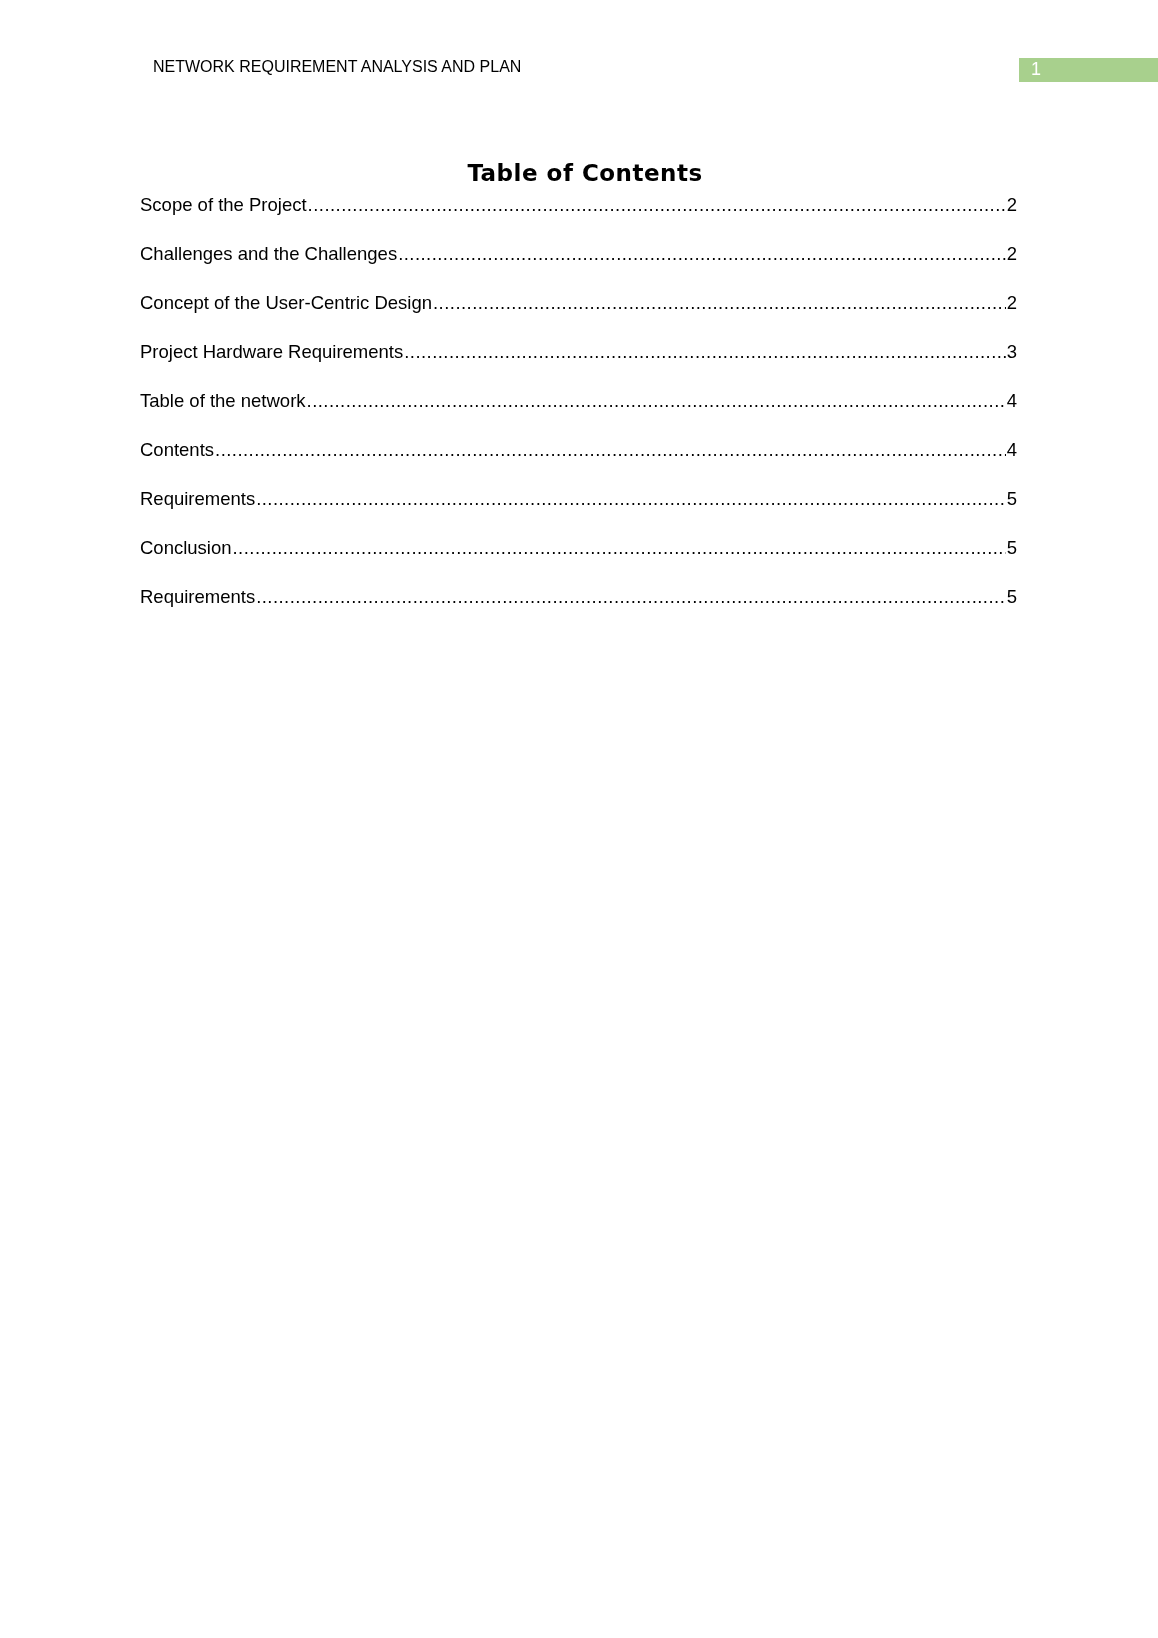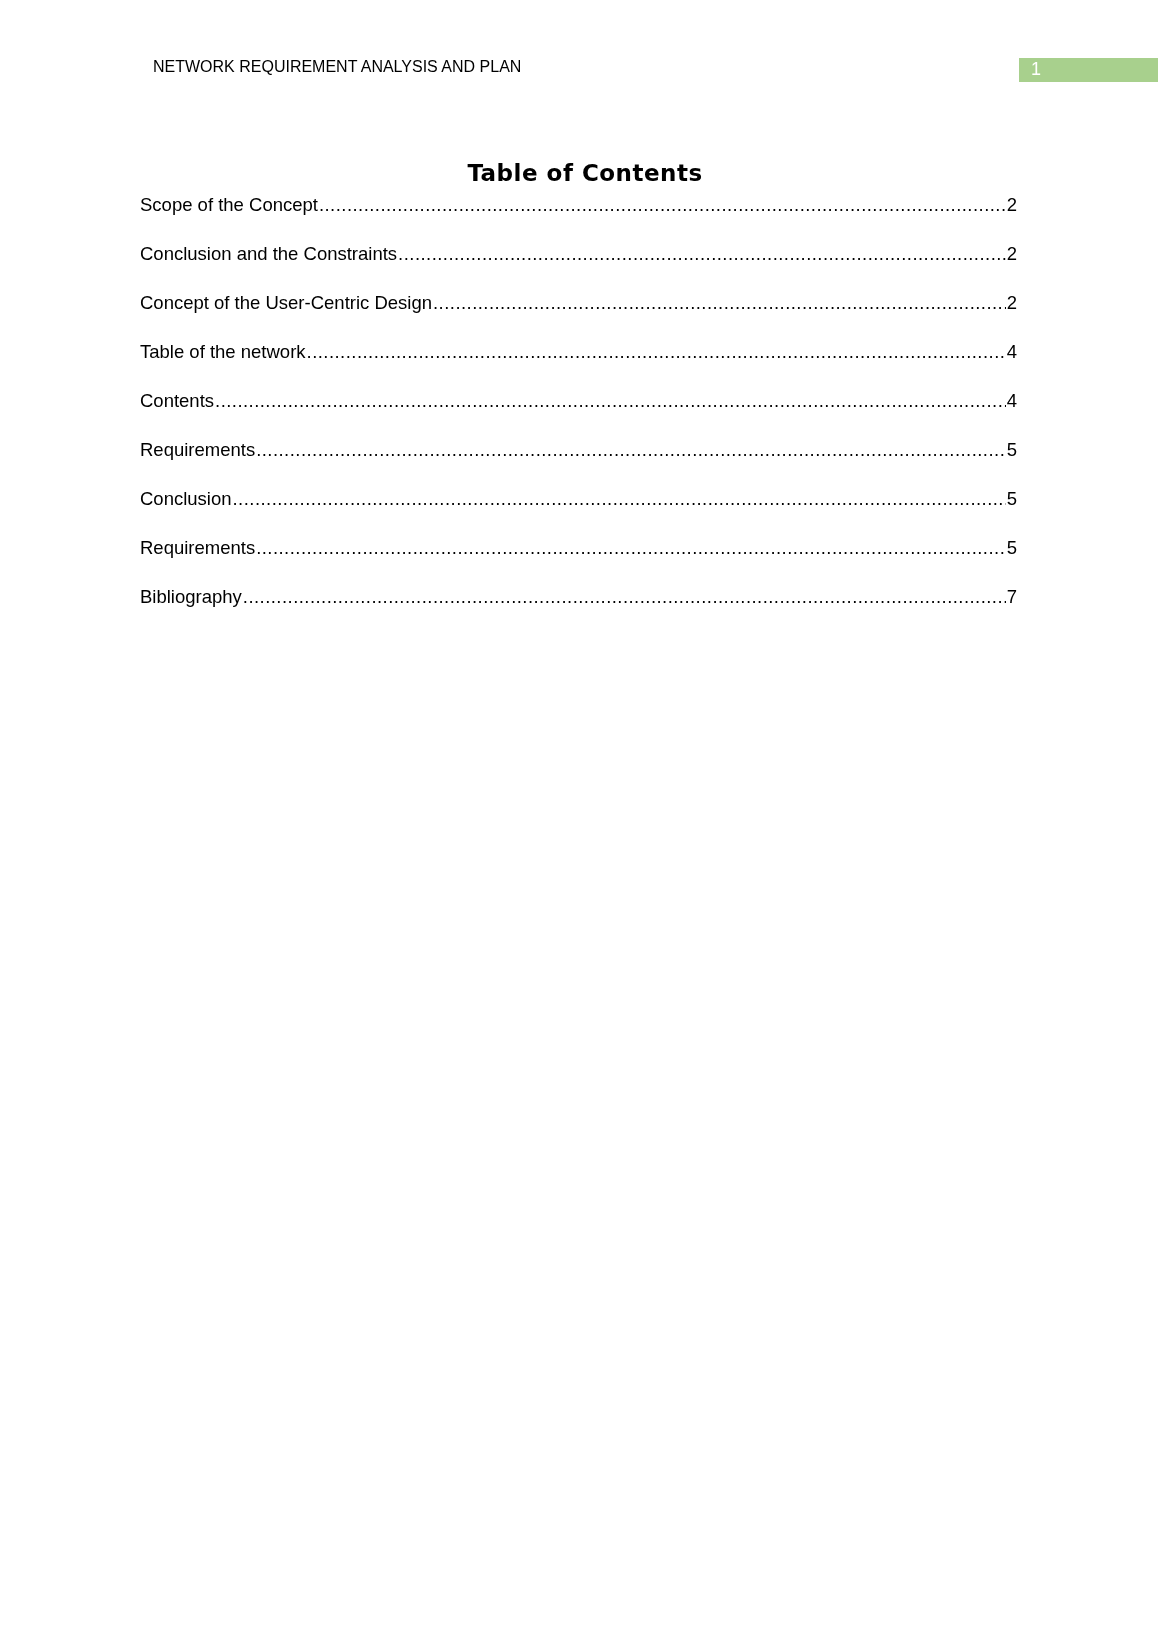--- a/index.html
+++ b/index.html
@@ -90,33 +90,38 @@
   <div class="header-title">NETWORK REQUIREMENT ANALYSIS AND PLAN</div>
   <div class="page-number-box">
     <span class="page-number">1</span>
   </div>
 </div>
 
 <div class="toc-heading">Table of Contents</div>
 
 <div class="toc-list">
   <a class="toc-entry">
-    <span class="toc-label">Scope of the Concept</span>
+    <span class="toc-label">Scope of the Project</span>
     <span class="toc-leader"></span>
     <span class="toc-page">2</span>
   </a>
   <a class="toc-entry">
-    <span class="toc-label">Conclusion and the Constraints</span>
+    <span class="toc-label">Challenges and the Challenges</span>
     <span class="toc-leader"></span>
     <span class="toc-page">2</span>
   </a>
   <a class="toc-entry">
     <span class="toc-label">Concept of the User-Centric Design</span>
     <span class="toc-leader"></span>
     <span class="toc-page">2</span>
+  </a>
+  <a class="toc-entry">
+    <span class="toc-label">Project Hardware Requirements</span>
+    <span class="toc-leader"></span>
+    <span class="toc-page">3</span>
   </a>
   <a class="toc-entry">
     <span class="toc-label">Table of the network</span>
     <span class="toc-leader"></span>
     <span class="toc-page">4</span>
   </a>
   <a class="toc-entry">
     <span class="toc-label">Contents</span>
     <span class="toc-leader"></span>
     <span class="toc-page">4</span>
@@ -129,18 +134,13 @@
   <a class="toc-entry">
     <span class="toc-label">Conclusion</span>
     <span class="toc-leader"></span>
     <span class="toc-page">5</span>
   </a>
   <a class="toc-entry">
     <span class="toc-label">Requirements</span>
     <span class="toc-leader"></span>
     <span class="toc-page">5</span>
   </a>
-  <a class="toc-entry">
-    <span class="toc-label">Bibliography</span>
-    <span class="toc-leader"></span>
-    <span class="toc-page">7</span>
-  </a>
 </div>
 
 </body></html>

